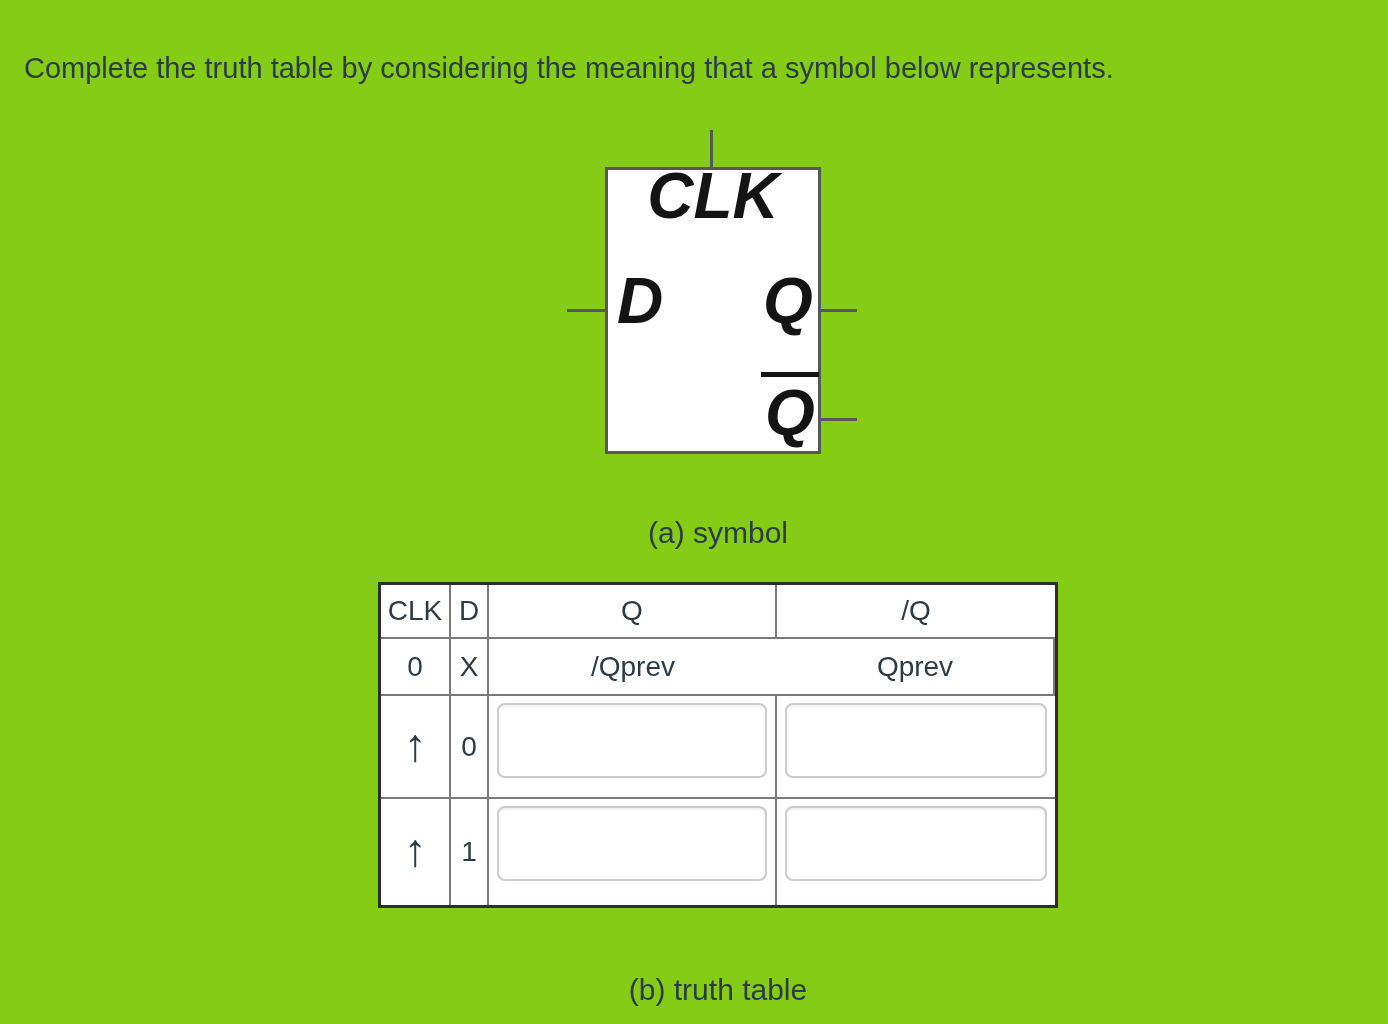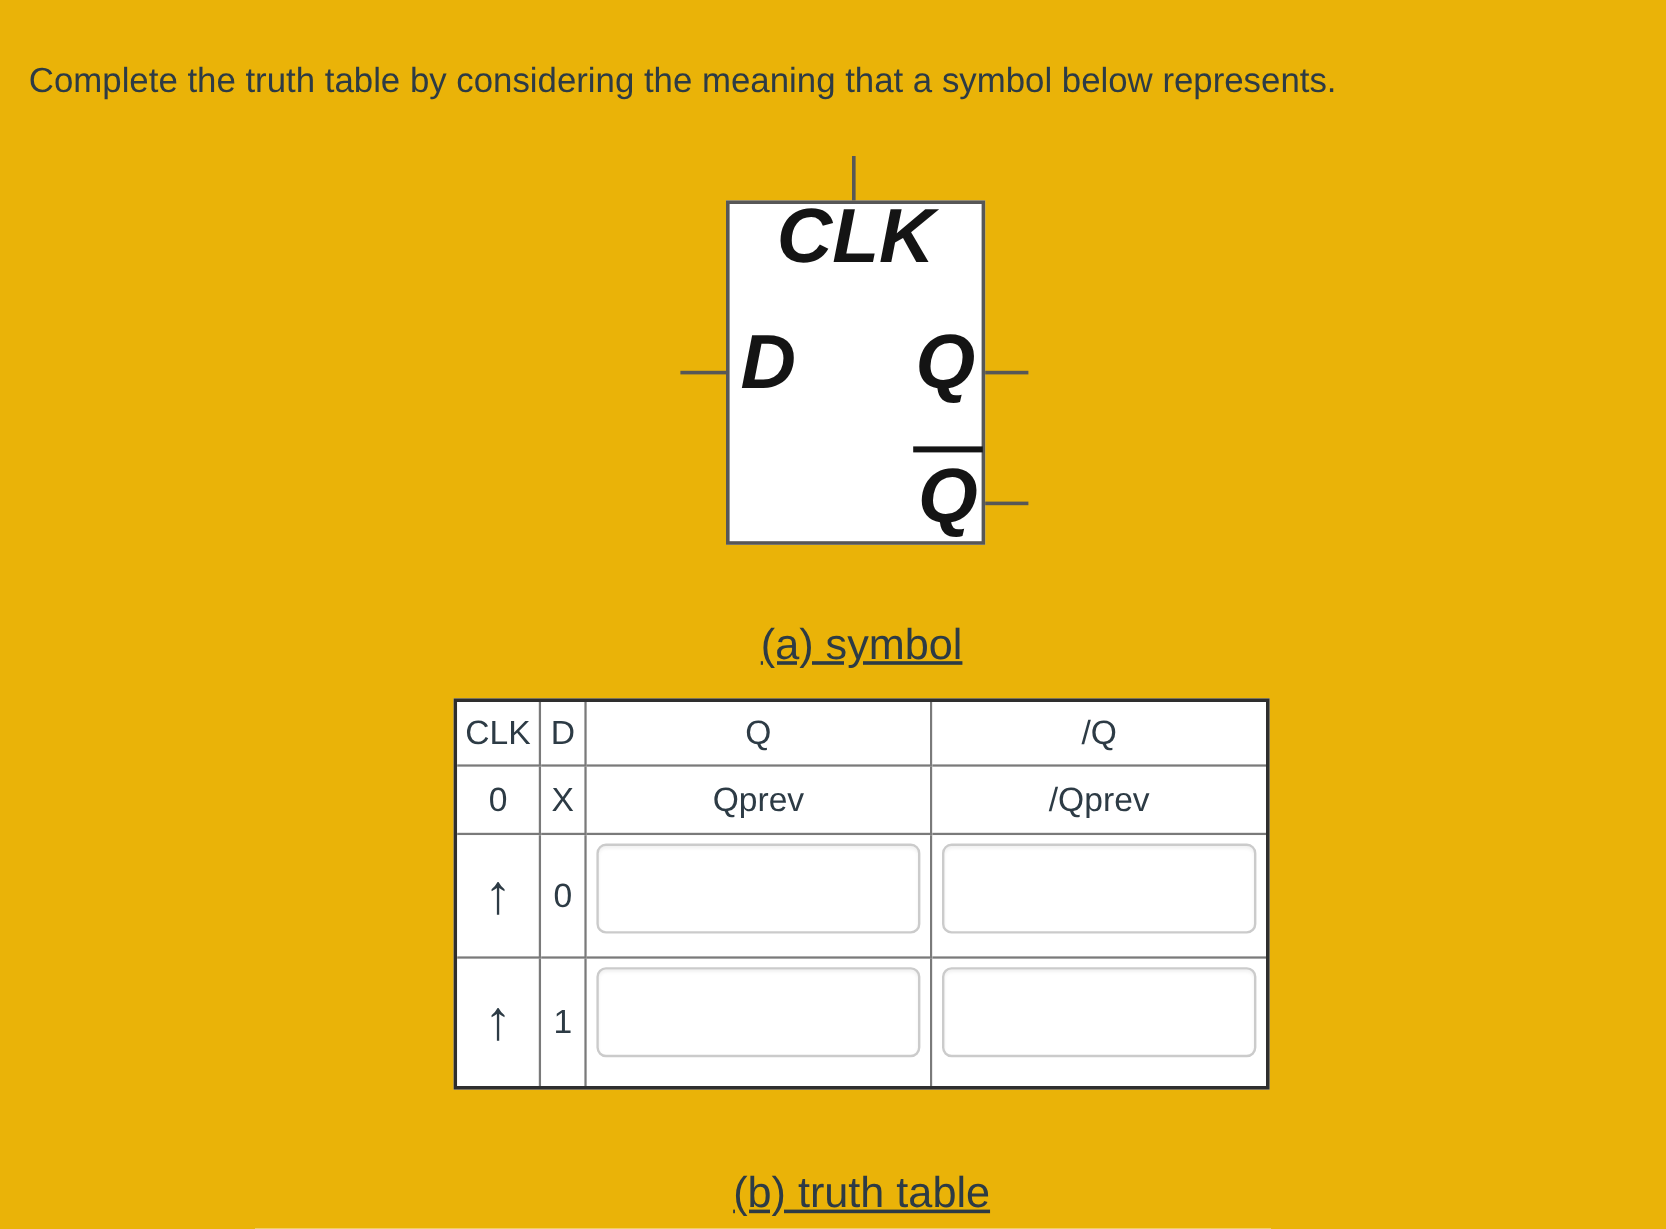--- a/index.html
+++ b/index.html
@@ -1,21 +1,21 @@
 <!DOCTYPE html>
 <html style="--text: #2d3b45; --symbol_line: #575757; --symbol_text: #141414; --table_outer_border: #2e2e2e; --table_inner_border: #7a7a7a; --input_border: #cbcbcb;"><head>
 <meta charset="utf-8">
 <style>
   * { margin: 0; padding: 0; box-sizing: border-box; }
   html, body { background: #ffffff; }
   #screen {
     position: relative;
     width: 1388px;
     height: 1024px;
-    background: #eab308;
+    background: #84cc16;
     overflow: hidden;
     font-family: "Liberation Sans", "DejaVu Sans", sans-serif;
     color: var(--text, #2d3b45);
   }
 
   
   .question {
     position: absolute;
     left: 24px; top: 50px;
     width: 1340px;
@@ -54,23 +54,22 @@
     display: inline-block;
     border-top: 5px solid var(--symbol_text, #141414);
     padding: 4px 4px 0 4px;
   }
 
   
   .caption {
     position: absolute;
     left: 378px; width: 680px;
     text-align: center;
-    font-size: 36px;
+    font-size: 30px;
     color: var(--text, #2d3b45);
-    text-decoration: underline;
   }
   .caption-a { top: 516px; }
   .caption-b { top: 941px; margin-top: 32px; }
 
   
   .ttable {
     position: absolute;
     left: 378px; top: 582px;
     display: grid;
     grid-template-columns: 70px 38px 288px 278px;
@@ -135,22 +134,22 @@
 
   <div class="ttable">
 
     <div class="cell">CLK</div>
     <div class="cell">D</div>
     <div class="cell">Q</div>
     <div class="cell last-col">/Q</div>
 
     <div class="cell">0</div>
     <div class="cell">X</div>
+    <div class="cell last-col">/Qprev</div>
     <div class="cell">Qprev</div>
-    <div class="cell last-col">/Qprev</div>
 
     <div class="cell arrow">↑</div>
     <div class="cell">0</div>
     <div class="cell input-cell">
       <input class="tt-input" type="text" style="">
     </div>
     <div class="cell input-cell last-col">
       <input class="tt-input" type="text" style="">
     </div>
 

